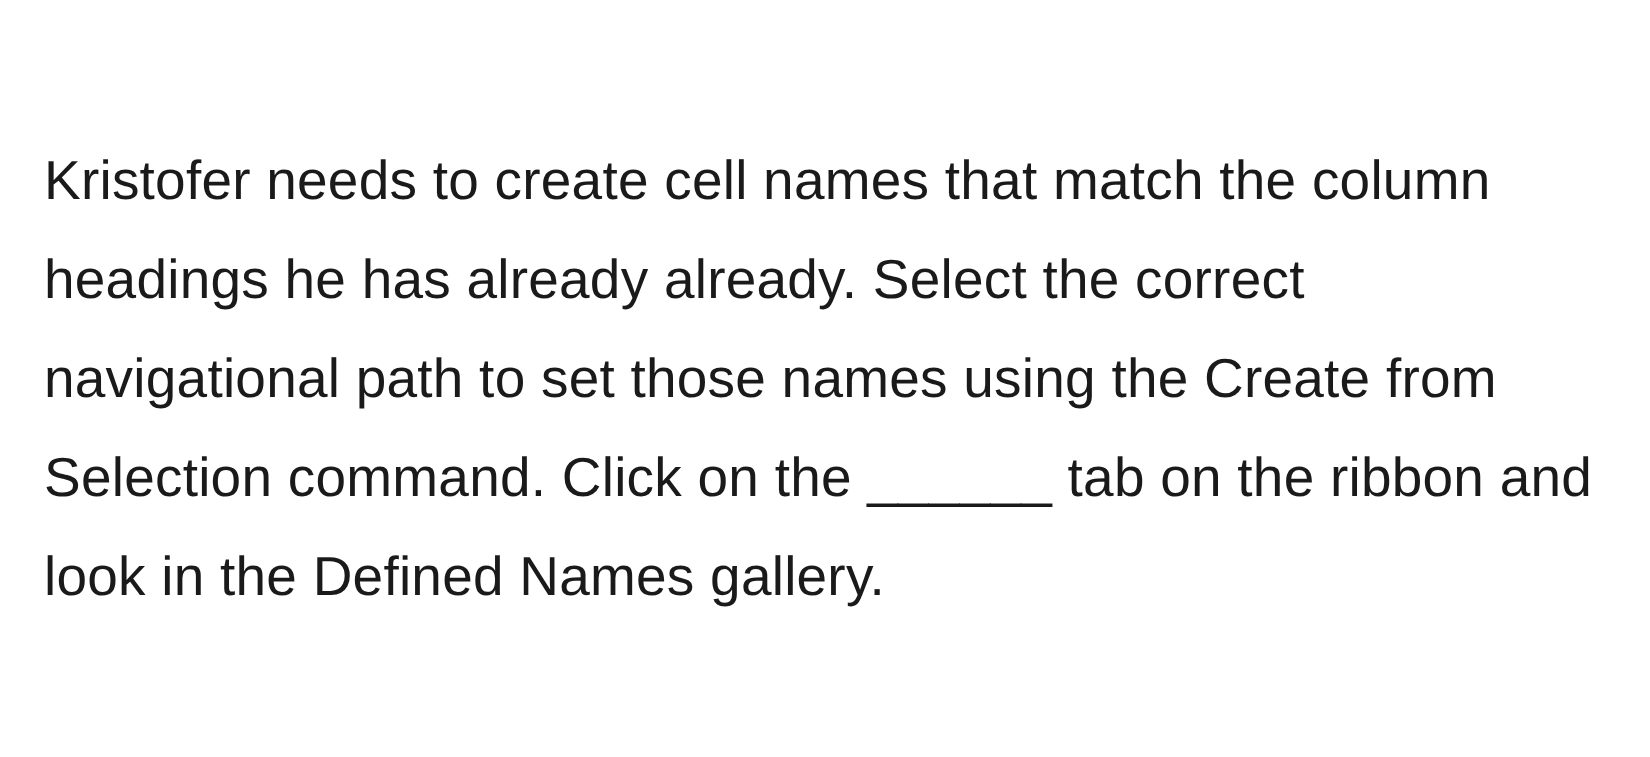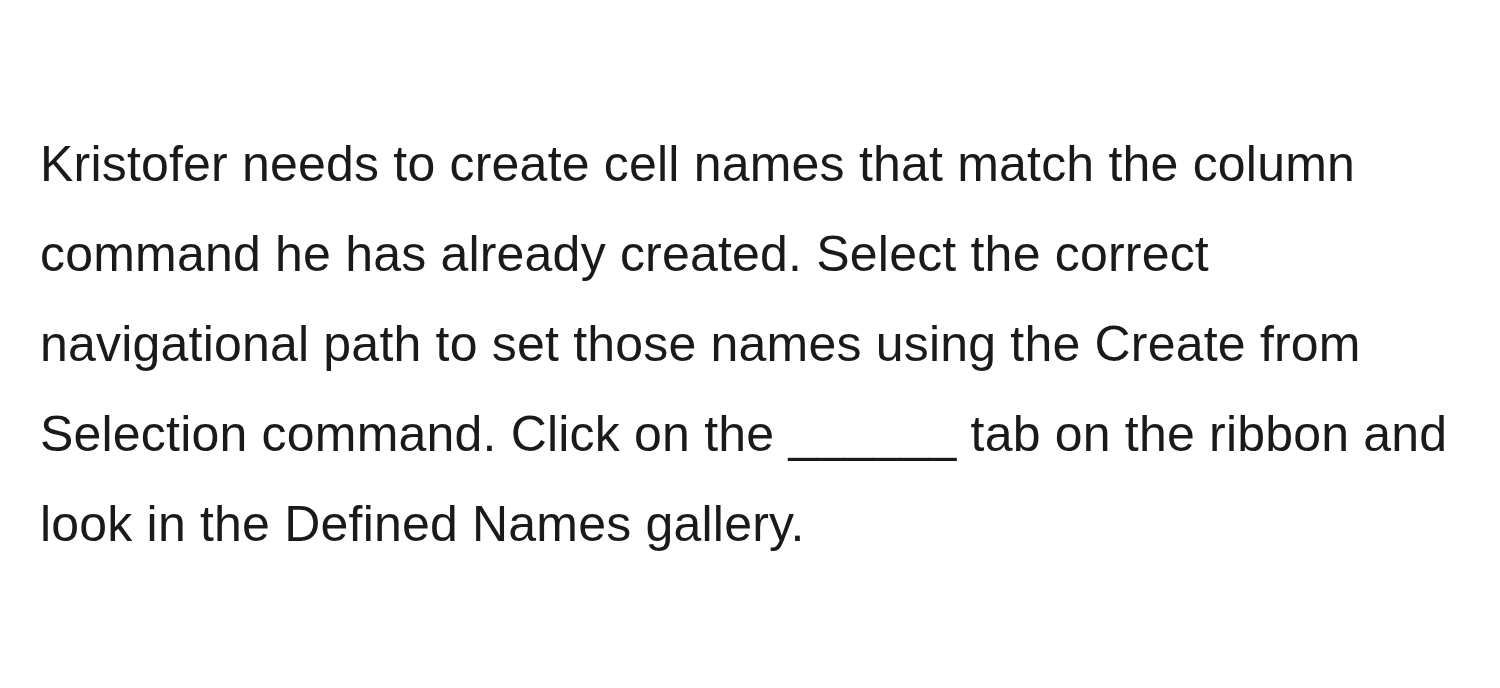--- a/index.html
+++ b/index.html
@@ -21,14 +21,14 @@
       font-size: 50px;
       line-height: 1.8;
       font-weight: 400;
       letter-spacing: 0.2px;
     }
   </style>
 </head>
 <body>
 
 <div class="text-container">
-  <div class="question-text">Kristofer needs to create cell names that match the column command he has already created. Select the correct navigational path to set those names using the Create from Selection command. Click on the ______ tab on the ribbon and look in the Defined Names gallery.</div>
+  <div class="question-text">Kristofer needs to create cell names that match the column headings he has already already. Select the correct navigational path to set those names using the Create from Selection command. Click on the ______ tab on the ribbon and look in the Defined Names gallery.</div>
 </div>
 
 </body></html>

